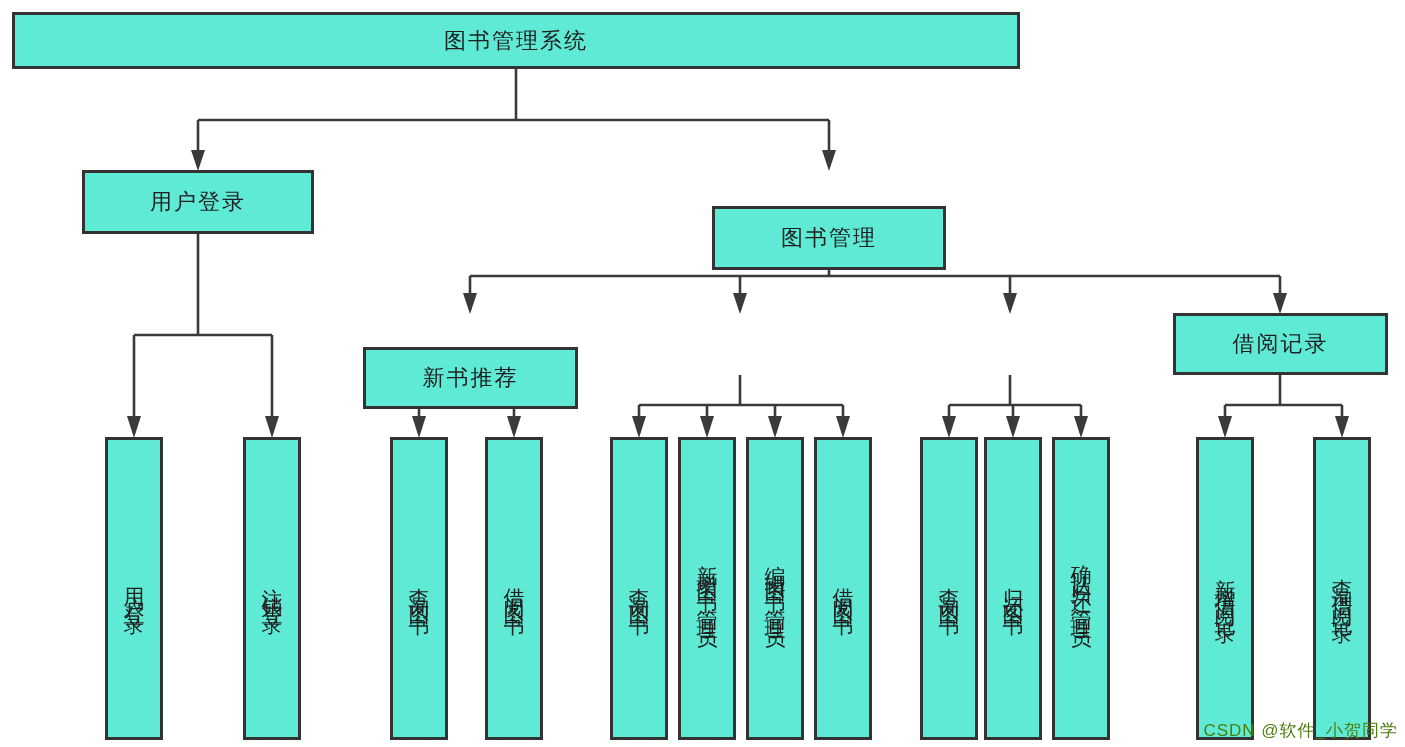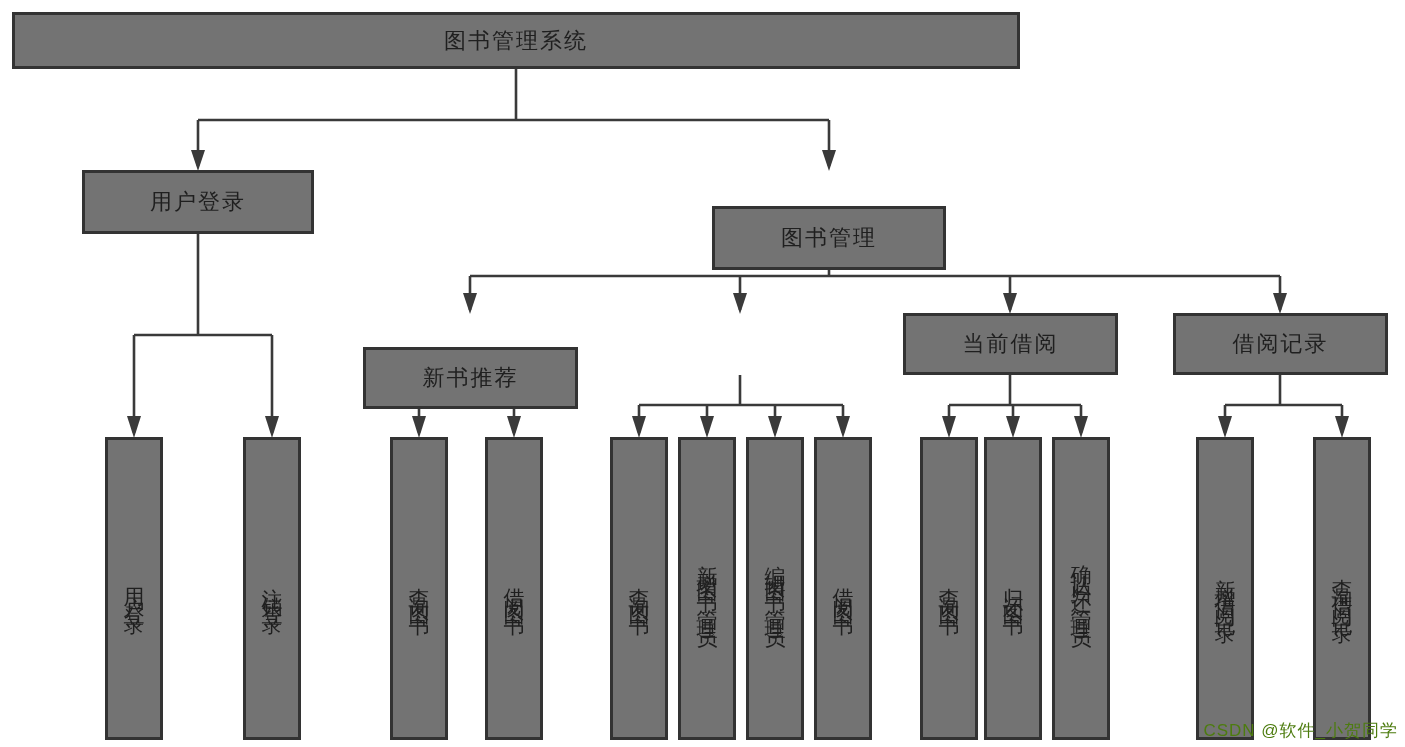--- a/index.html
+++ b/index.html
@@ -12,21 +12,21 @@
     overflow: hidden;
   }
   .connector-layer {
     position: absolute;
     left: 0; top: 0;
     width: 1405px; height: 747px;
   }
   .box {
     position: absolute;
     box-sizing: border-box;
-    background: #737373;
+    background: #5eead4;
     border: 3px solid #333333;
     display: flex;
     align-items: center;
     justify-content: center;
     color: #1f1f1f;
     z-index: 2;
   }
   .h-box { font-size: 22px; letter-spacing: 2px; white-space: nowrap; }
   .v-box .vtext {
     writing-mode: vertical-rl;
@@ -134,23 +134,20 @@
   <div class="box h-box" style="left:82px; top:170px; width:232px; height:64px;">
     <span>用户登录</span>
   </div>
   <div class="box h-box" style="left:712px; top:170px; width:234px; height:64px;margin-top:36px;">
     <span>图书管理</span>
   </div>
 
   <div class="box h-box" style="left:363px; top:313px; width:215px; height:62px;margin-top:34px;">
     <span>新书推荐</span>
   </div>
-  <div class="box h-box" style="left:903px; top:313px; width:215px; height:62px;">
-    <span>当前借阅</span>
-  </div>
   <div class="box h-box" style="left:1173px; top:313px; width:215px; height:62px;">
     <span>借阅记录</span>
   </div>
 
   <div class="box v-box" style="left:105px; top:437px; width:58px; height:303px;">
     <span class="vtext">用户登录</span>
   </div>
   <div class="box v-box" style="left:243px; top:437px; width:58px; height:303px;">
     <span class="vtext">注销登录</span>
   </div>

